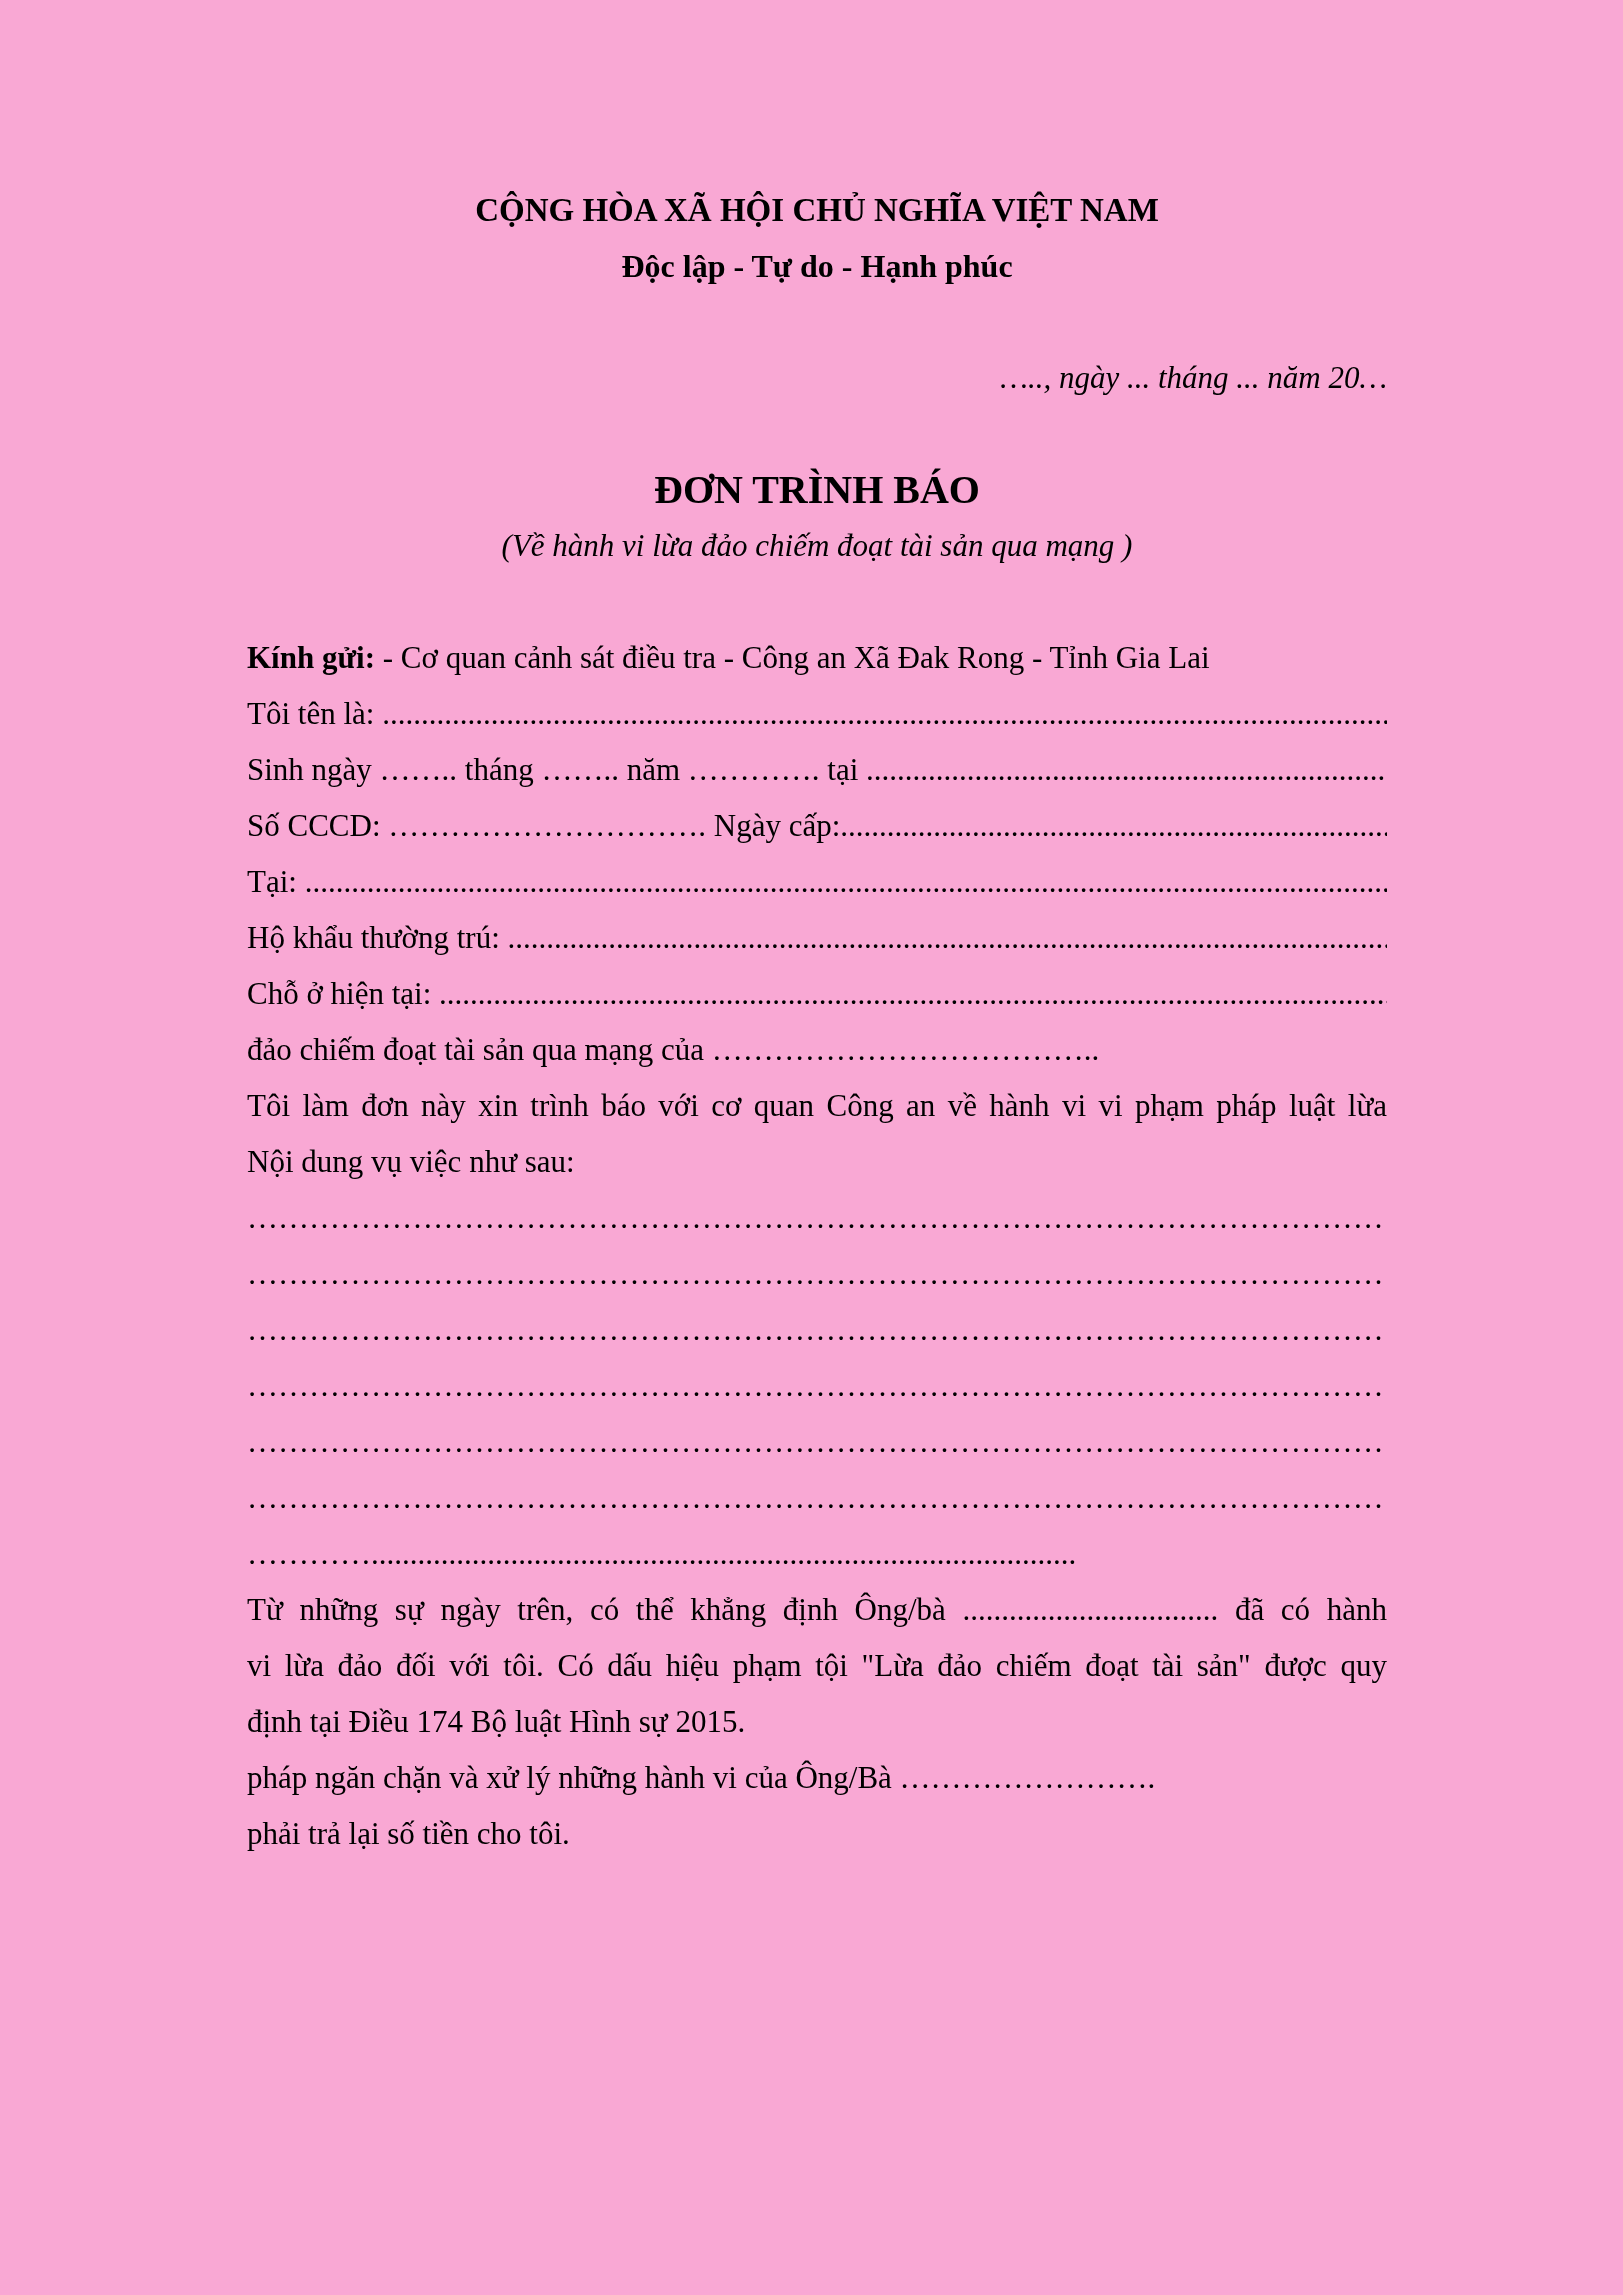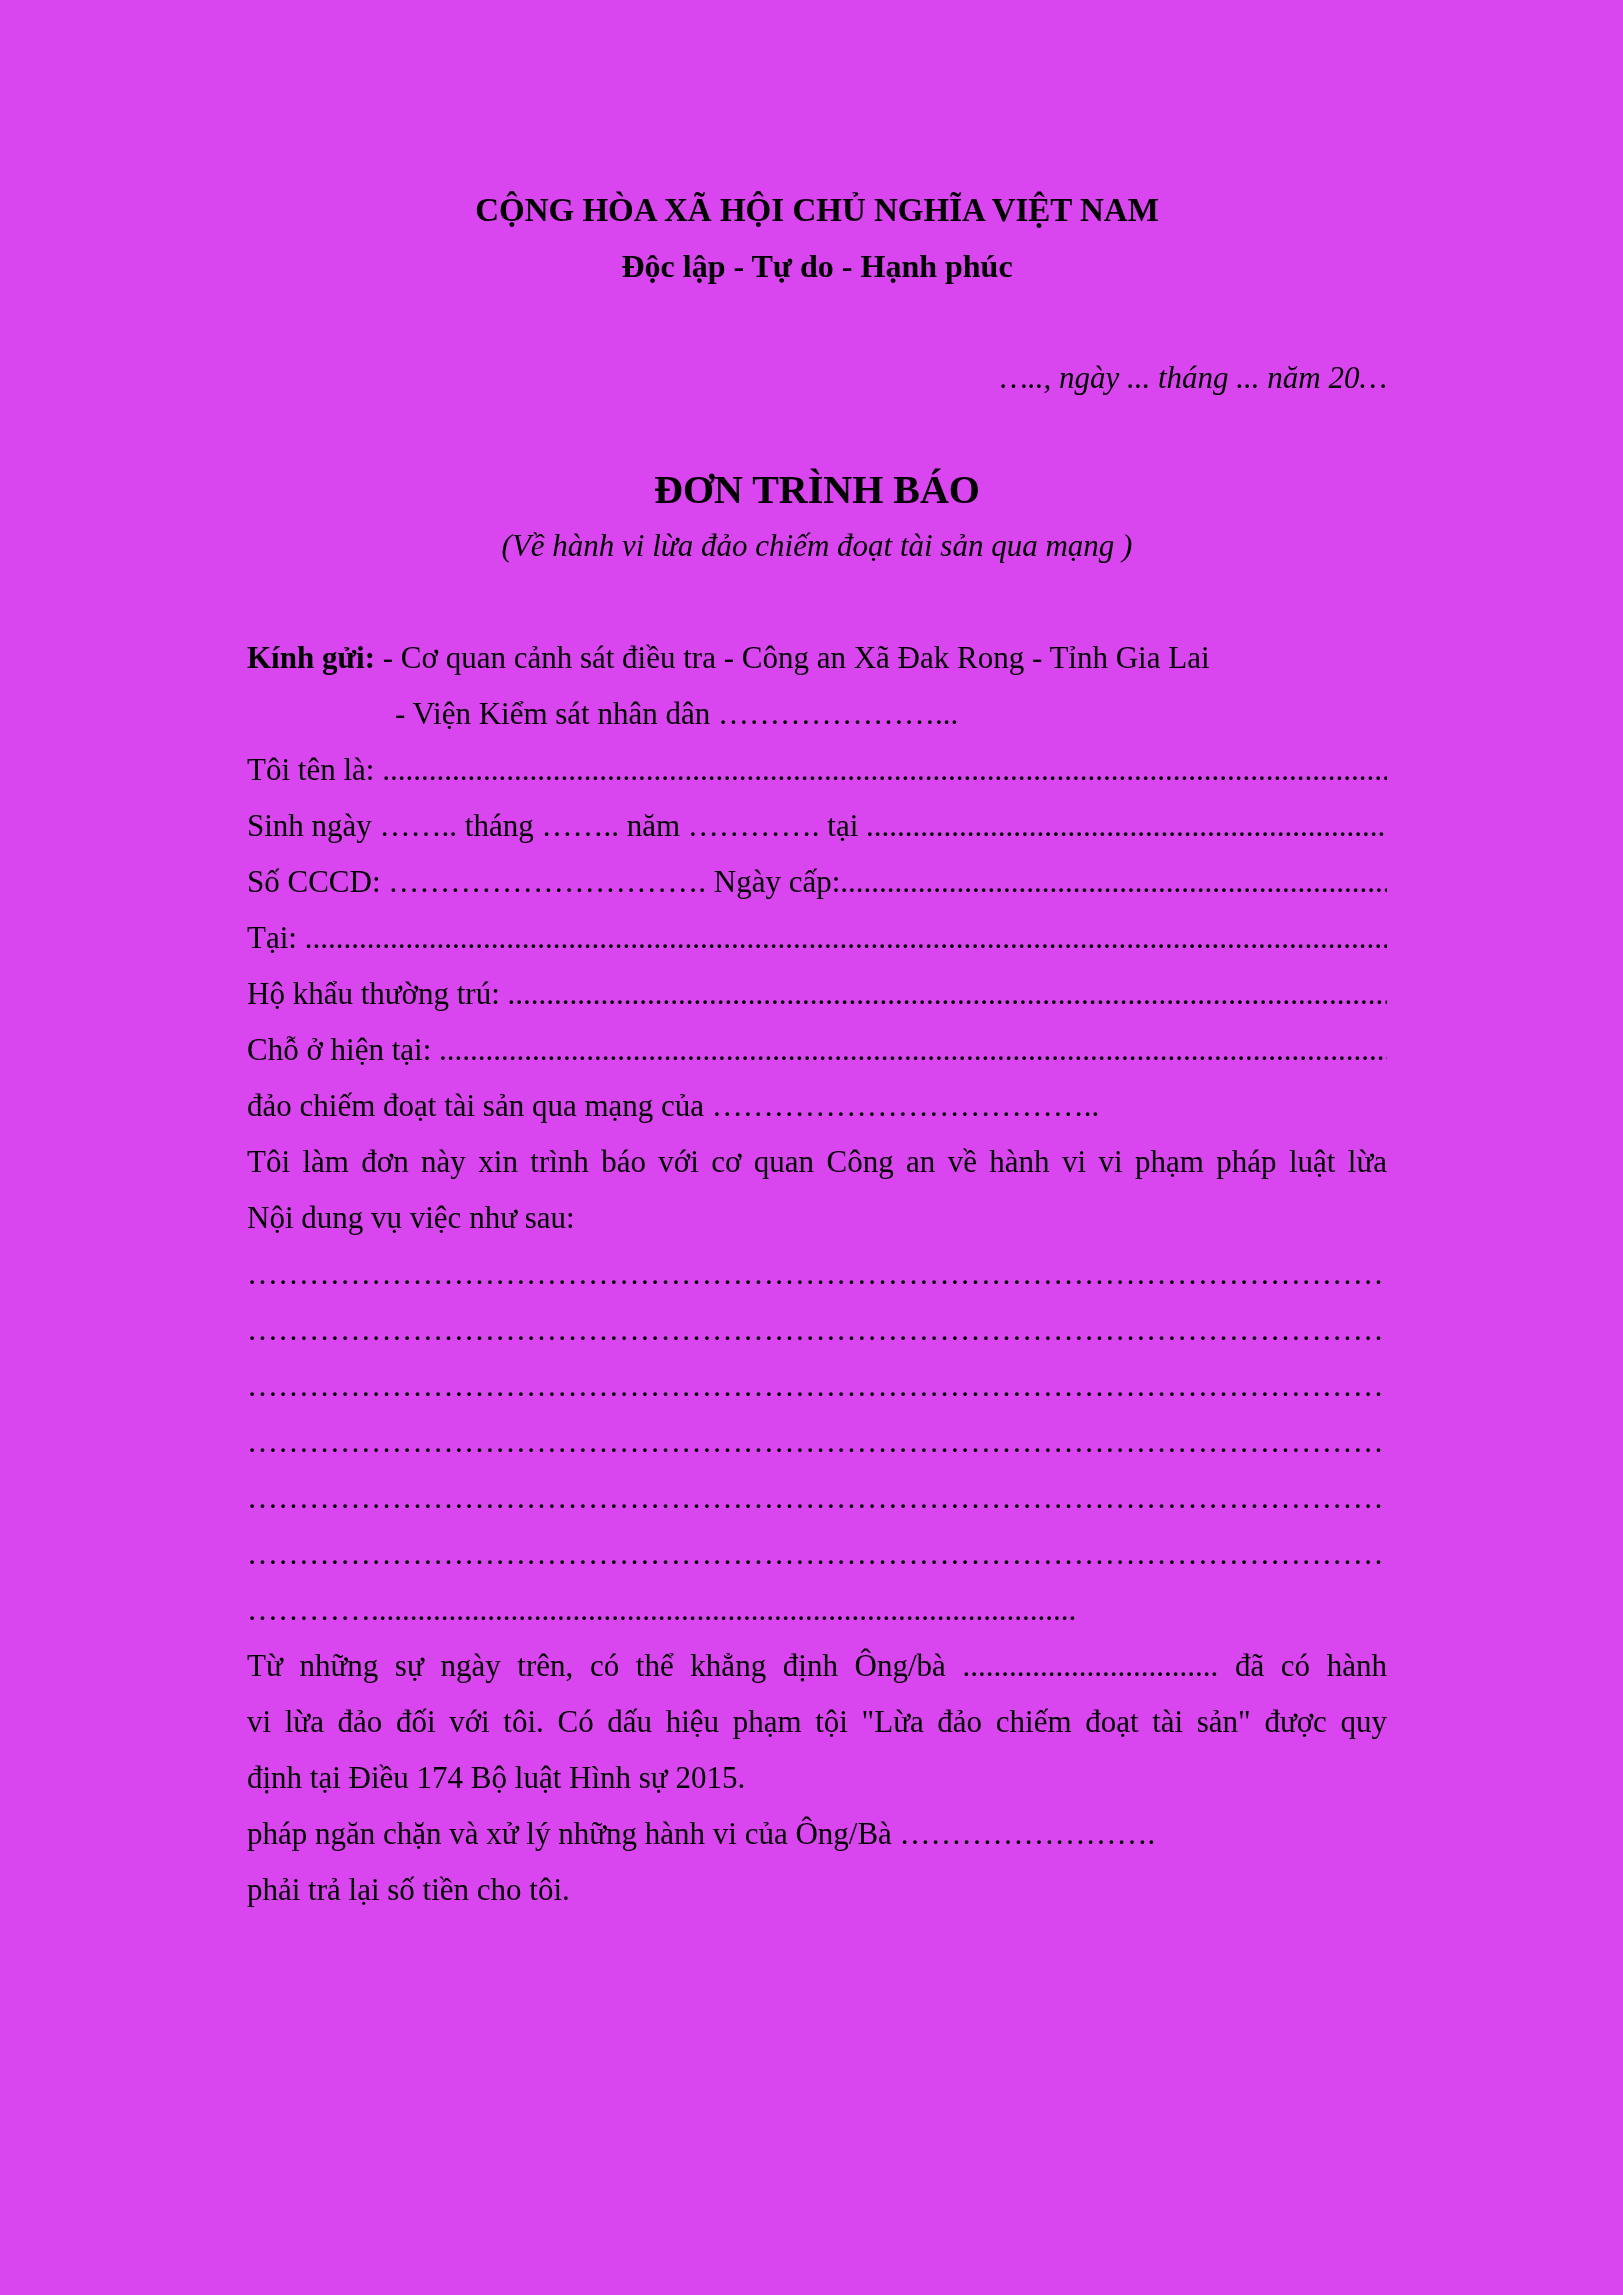--- a/index.html
+++ b/index.html
@@ -4,21 +4,21 @@
 <style>
   html, body {
     margin: 0;
     padding: 0;
     background: #888;
   }
   .page {
     position: relative;
     width: 1623px;
     height: 2295px;
-    background: #d946ef;
+    background: #f9a8d4;
     color: #000000;
     font-family: "Liberation Serif", "DejaVu Serif", serif;
     font-size: 31px;
     box-sizing: border-box;
     padding: 182px 236px 0 247px;
     overflow: hidden;
   }
   .line {
     height: 56px;
     line-height: 56px;
@@ -50,21 +50,20 @@
   <div class="line"></div>
 
   <div class="line right italic">….., ngày ... tháng ... năm 20…</div>
   <div class="line"></div>
 
   <div class="line center bold doc-title">ĐƠN TRÌNH BÁO</div>
   <div class="line center italic">(Về hành vi lừa đảo chiếm đoạt tài sản qua mạng )</div>
   <div class="line"></div>
 
   <div class="line"><span class="bold">Kính gửi:</span><span> - Cơ quan cảnh sát điều tra - Công an Xã Đak Rong - Tỉnh Gia Lai</span></div>
-  <div class="line indent">- Viện Kiểm sát nhân dân …………………...</div>
 
   <div class="line">Tôi tên là:  ......................................................................................................................................................</div>
   <div class="line">Sinh ngày …….. tháng …….. năm …………. tại ......................................................................................................................................................</div>
   <div class="line">Số CCCD: …………………………. Ngày cấp:......................................................................................................................................................</div>
   <div class="line">Tại: ......................................................................................................................................................</div>
   <div class="line">Hộ khẩu thường trú:  ......................................................................................................................................................</div>
   <div class="line">Chỗ ở hiện tại:  ......................................................................................................................................................</div>
 
   <div class="line">đảo chiếm đoạt tài sản qua mạng của ………………………………..</div>
   <div class="line just">Tôi làm đơn này xin trình báo với cơ quan Công an về hành vi vi phạm pháp luật lừa</div>

